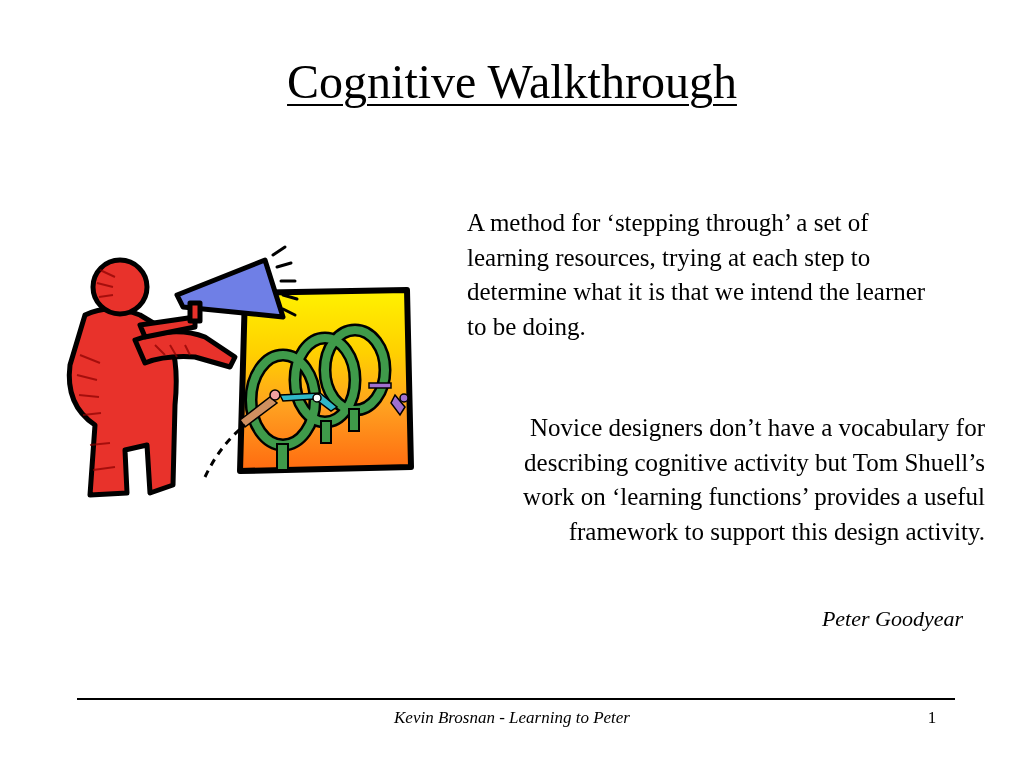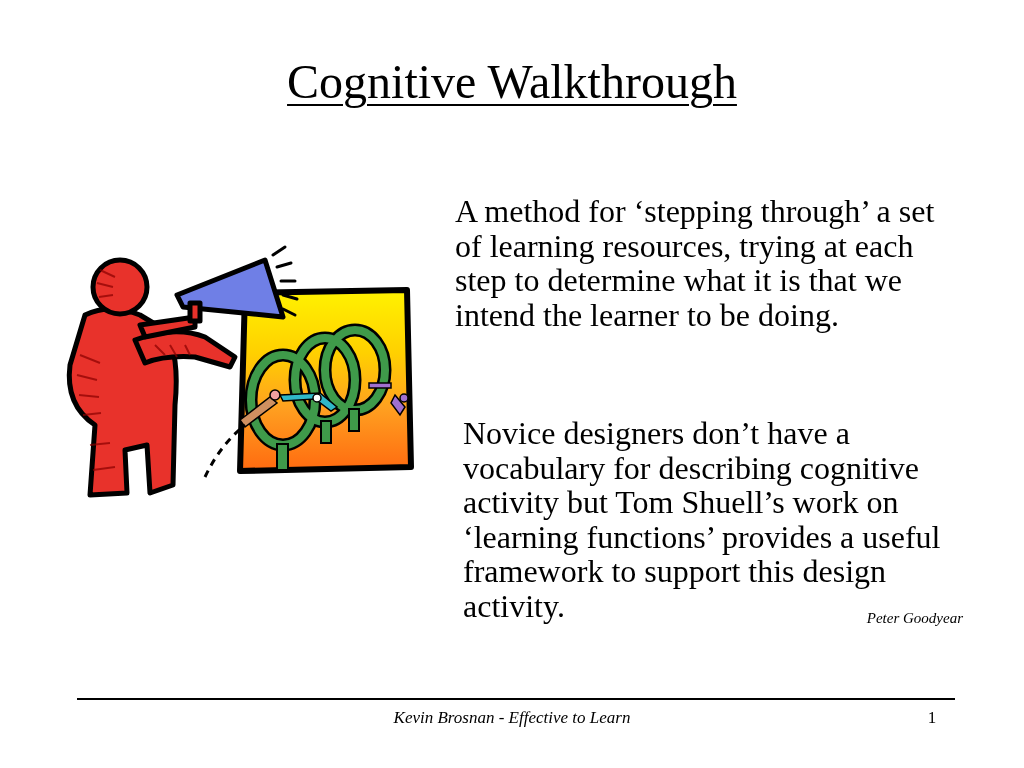--- a/index.html
+++ b/index.html
@@ -22,41 +22,42 @@
       width: 1024px;
       text-align: center;
       font-size: 48px;
       line-height: 60px;
       text-decoration: underline;
       text-decoration-thickness: 2px;
       text-underline-offset: 6px;
     }
     .para {
       position: absolute;
-      font-size: 32px;
+      font-size: 25px;
       line-height: 34.5px;
-      margin: 0;
+      margin: 12px;
     }
     .para1 {
       left: 455px;
       top: 194px;
       width: 480px;
     }
     .para2 {
       left: 463px;
-      top: 416px;
+      top: 399px;
       width: 510px;
+      text-align: right;
     }
     .citation {
       position: absolute;
       right: 61px;
       top: 605px;
       text-align: left;
       font-style: italic;
-      font-size: 15px;
+      font-size: 22px;
       line-height: 27px;
     }
     .citation div { white-space: nowrap; }
     .footer-rule {
       position: absolute;
       left: 77px;
       top: 698px;
       width: 878px;
       height: 2px;
       background: #000000;
@@ -167,16 +168,16 @@
 
   <p class="para para1">A method for ‘stepping through’ a set of learning resources, trying at each step to determine what it is that we intend the learner to be doing.</p>
 
   <p class="para para2">Novice designers don’t have a vocabulary for describing cognitive activity but Tom Shuell’s work on ‘learning functions’ provides a useful framework to support this design activity.</p>
 
   <div class="citation">
     <div>Peter Goodyear</div>
   </div>
 
   <div class="footer-rule"></div>
-  <div class="footer-text">Kevin Brosnan - Effective to Learn</div>
+  <div class="footer-text">Kevin Brosnan - Learning to Peter</div>
   <div class="page-number">1</div>
 
 </div>
 
 </body></html>

